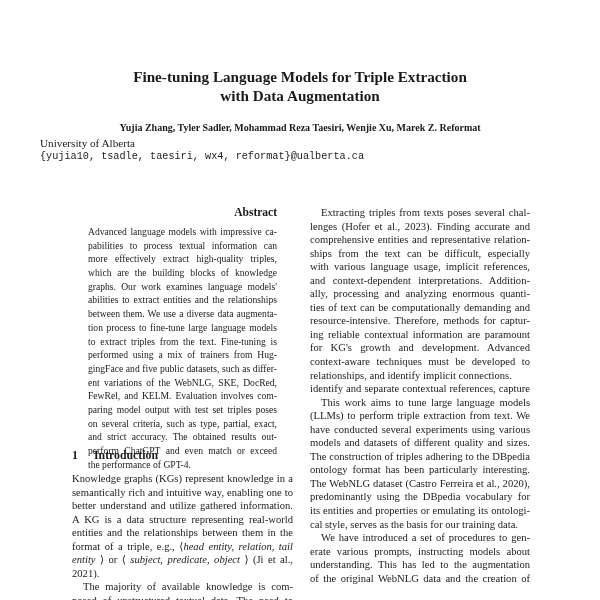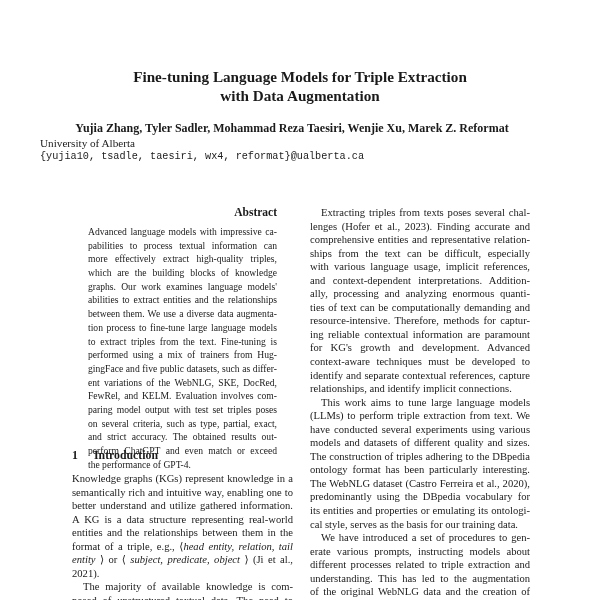--- a/index.html
+++ b/index.html
@@ -2,22 +2,22 @@
 <html><head>
   <meta charset="utf-8">
   <style>
     html, body { margin: 0; padding: 0; background: #ffffff; }
     body { width: 600px; height: 600px; overflow: hidden; position: relative;
       font-family: "Liberation Serif", "DejaVu Serif", serif; color: #1a1a1a; }
     .page { position: absolute; left: 0; top: 0; width: 552px; height: 600px; background: #fff; }
     .title { position: absolute; left: 60px; top: 67px; width: 480px; text-align: center;
       font-weight: bold; font-size: 15.2px; line-height: 19px; }
     .title div { white-space: nowrap; }
-    .authors { position: absolute; left: 32px; top: 121px; width: 520px; text-align: center;
-      font-weight: bold; font-size: 12px; line-height: 14px; white-space: nowrap; }
+    .authors { position: absolute; left: 40px; top: 121px; width: 520px; text-align: center;
+      font-weight: bold; font-size: 10px; line-height: 14px; white-space: nowrap; }
     .affil { position: absolute; left: 40px; top: 136px; width: 520px; text-align: left;
       font-size: 11.2px; line-height: 14px; }
     .email { position: absolute; left: 40px; top: 150px; width: 520px; text-align: left;
       font-family: "Liberation Mono", "DejaVu Sans Mono", monospace; font-size: 10.2px; line-height: 14px; white-space: nowrap; }
     .abs-head { position: absolute; left: 88px; top: 205px; width: 189px; text-align: right;
       font-weight: bold; font-size: 11.5px; line-height: 14px; }
     .abs-body { position: absolute; left: 88px; top: 225px; width: 189px;
       font-size: 9.6px; line-height: 13.7px; text-align: justify; }
     .line { display: block; white-space: nowrap; text-align: justify; text-align-last: justify; height: 13.7px; overflow: visible; }
     .line.last { text-align-last: left; }
@@ -89,32 +89,31 @@
     <span class="line">comprehensive entities and representative relation-</span>
     <span class="line">ships from the text can be difficult, especially</span>
     <span class="line">with various language usage, implicit references,</span>
     <span class="line">and context-dependent interpretations. Addition-</span>
     <span class="line">ally, processing and analyzing enormous quanti-</span>
     <span class="line">ties of text can be computationally demanding and</span>
     <span class="line">resource-intensive. Therefore, methods for captur-</span>
     <span class="line">ing reliable contextual information are paramount</span>
     <span class="line">for KG's growth and development. Advanced</span>
     <span class="line">context-aware techniques must be developed to</span>
+    <span class="line last">relationships, and identify implicit connections.</span>
     <span class="line">identify and separate contextual references, capture</span>
-    <span class="line last">relationships, and identify implicit connections.</span>
     <span class="line indent">This work aims to tune large language models</span>
     <span class="line">(LLMs) to perform triple extraction from text. We</span>
     <span class="line">have conducted several experiments using various</span>
     <span class="line">models and datasets of different quality and sizes.</span>
     <span class="line">The construction of triples adhering to the DBpedia</span>
     <span class="line">ontology format has been particularly interesting.</span>
     <span class="line">The WebNLG dataset (Castro Ferreira et al., 2020),</span>
     <span class="line">predominantly using the DBpedia vocabulary for</span>
     <span class="line">its entities and properties or emulating its ontologi-</span>
     <span class="line last">cal style, serves as the basis for our training data.</span>
     <span class="line indent">We have introduced a set of procedures to gen-</span>
     <span class="line">erate various prompts, instructing models about</span>
-    <span class="line">different processes related to triple extraction and</span>
     <span class="line">understanding. This has led to the augmentation</span>
     <span class="line">of the original WebNLG data and the creation of</span>
   </div>
 
 </div>
 
 </body></html>

